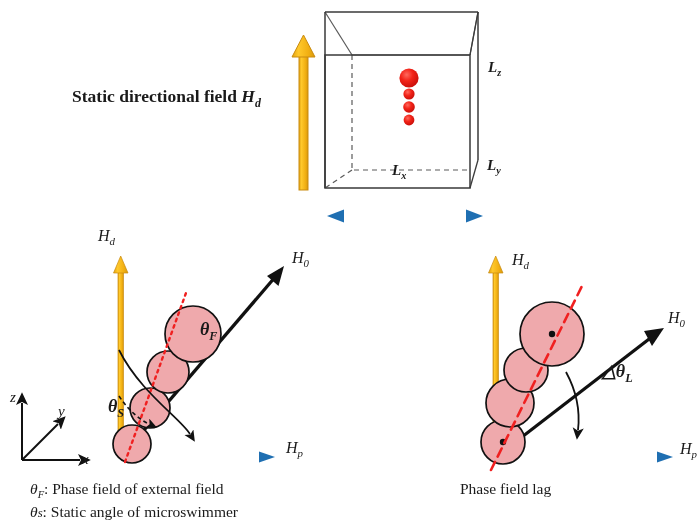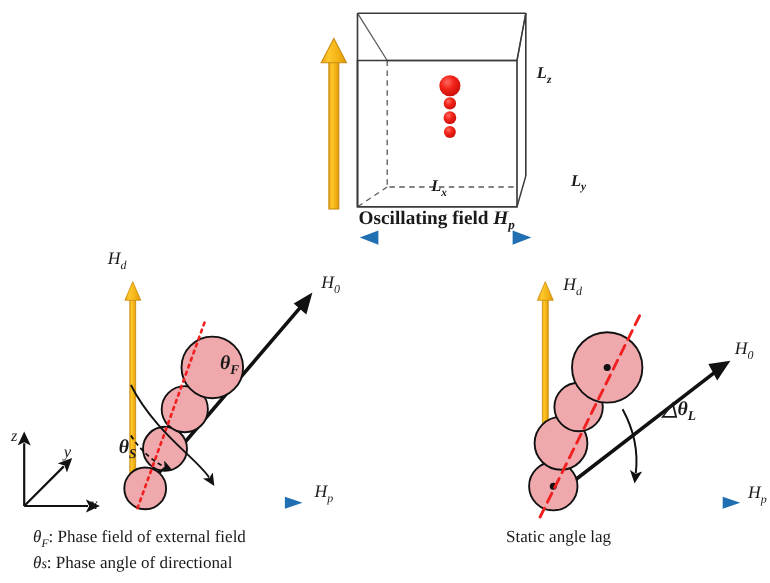--- a/index.html
+++ b/index.html
@@ -156,33 +156,33 @@
       </g>
       <circle cx="503" cy="442" r="3.2" fill="#111"></circle>
       <circle cx="552" cy="334" r="3.2" fill="#111"></circle>
 
       <line x1="491" y1="470" x2="582" y2="286" stroke="#F02020" stroke-width="2.6" stroke-dasharray="9,6" stroke-linecap="round"></line>
 
       <path d="M566,372 C578,394 580,413 578,430" fill="none" stroke="#111" stroke-width="1.8" marker-end="url(#arrowBlack)"></path>
     </g>
   </svg>
 
-
-  <div class="lbl title-field" style="left:326px;top:190px;">
-    <span>Oscillating field</span>
-    <span class="ital">H</span><span class="sub">p</span>
-  </div>
+  <div class="lbl title-field" style="left:72px;top:88px;">
+    <span>Static directional field</span>
+    <span class="ital">H</span><span class="sub">d</span>
+  </div>
+
 
   <div class="lbl cube-dim" style="left:488px;top:60px;">
     <span class="ital">L</span><span class="sub">z</span>
   </div>
   <div class="lbl cube-dim" style="left:392px;top:163px;">
     <span class="ital">L</span><span class="sub">x</span>
   </div>
-  <div class="lbl cube-dim" style="left:487px;top:158px;margin-left:32px;">
+  <div class="lbl cube-dim" style="left:487px;top:158px;">
     <span class="ital">L</span><span class="sub">y</span>
   </div>
 
   <div class="lbl triad-lbl" style="left:10px;top:390px;">
     <span>z</span>
   </div>
   <div class="lbl triad-lbl" style="left:58px;top:404px;">
     <span>y</span>
   </div>
   <div class="lbl triad-lbl" style="left:82px;top:452px;">
@@ -202,33 +202,33 @@
     <span>θ</span><span class="sub">F</span>
   </div>
   <div class="lbl angle-lbl" style="left:108px;top:358px;margin-top:39px;">
     <span>θ</span><span class="sub">S</span>
   </div>
 
   <div class="lbl caption" style="left:30px;top:481px;">
     <span class="ital">θ</span><span class="sub">F</span><span>: Phase field of external field</span>
   </div>
   <div class="lbl caption" style="left:30px;top:504px;">
-    <span class="ital">θ</span><span class="ital" style="font-size:0.82em;">s</span><span>: Phase angle of directional</span>
+    <span class="ital">θ</span><span class="ital" style="font-size:0.82em;">s</span><span>: Static angle of microswimmer</span>
   </div>
 
   <div class="lbl axis-lbl" style="left:512px;top:252px;">
     <span>H</span><span class="sub">d</span>
   </div>
   <div class="lbl axis-lbl" style="left:668px;top:310px;">
     <span>H</span><span class="sub">0</span>
   </div>
   <div class="lbl axis-lbl" style="left:680px;top:441px;">
     <span>H</span><span class="sub">p</span>
   </div>
   <div class="lbl angle-lbl" style="left:602px;top:362px;">
     <span>△</span><span>θ</span><span class="sub">L</span>
   </div>
 
   <div class="lbl caption" style="left:460px;top:481px;">
-    <span>Static angle lag</span>
+    <span>Phase field lag</span>
   </div>
 
 </div>
 
 </body></html>

